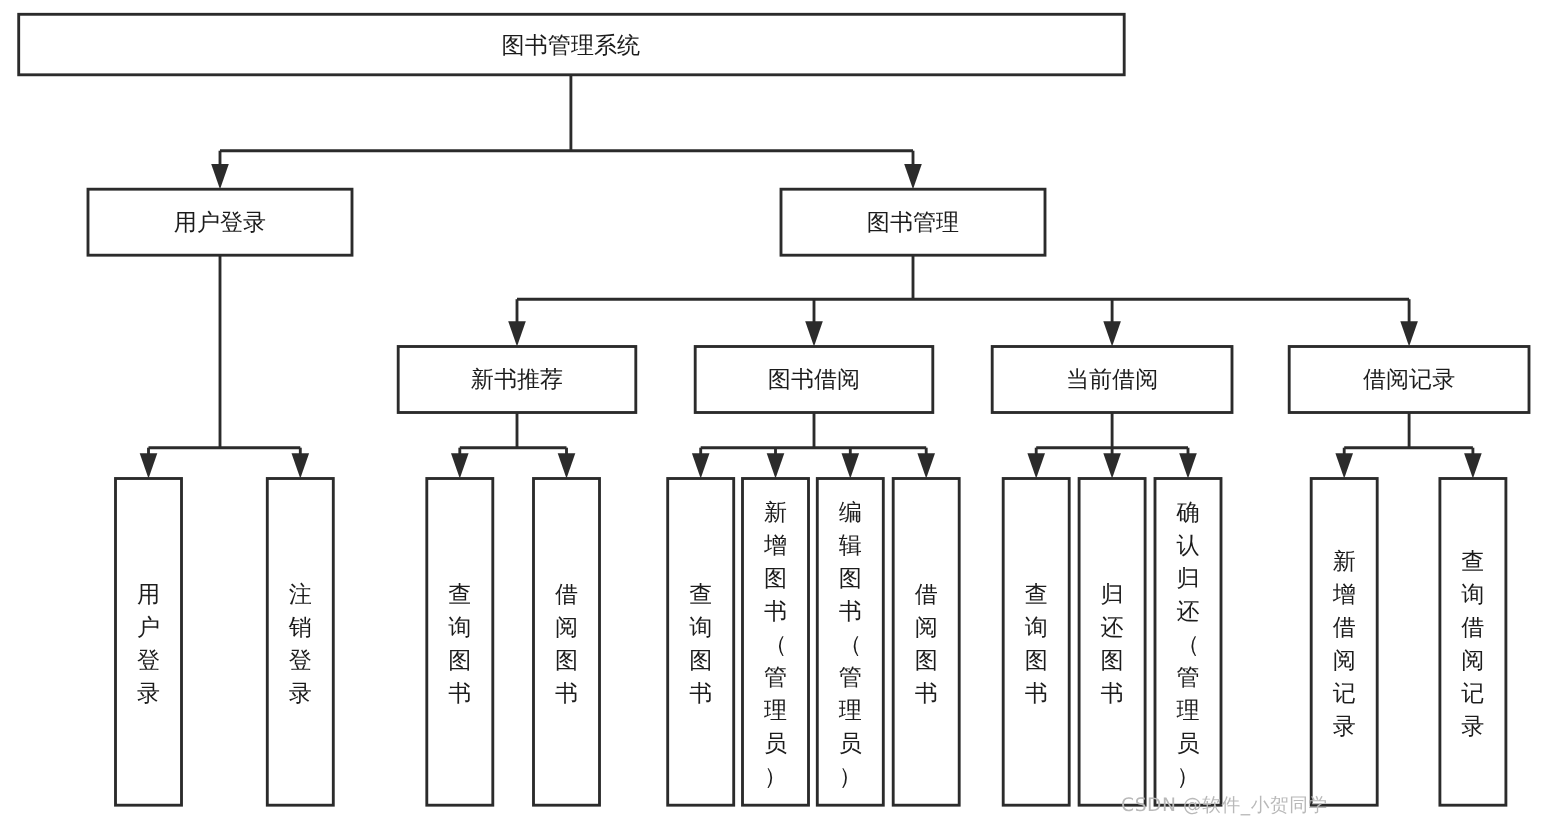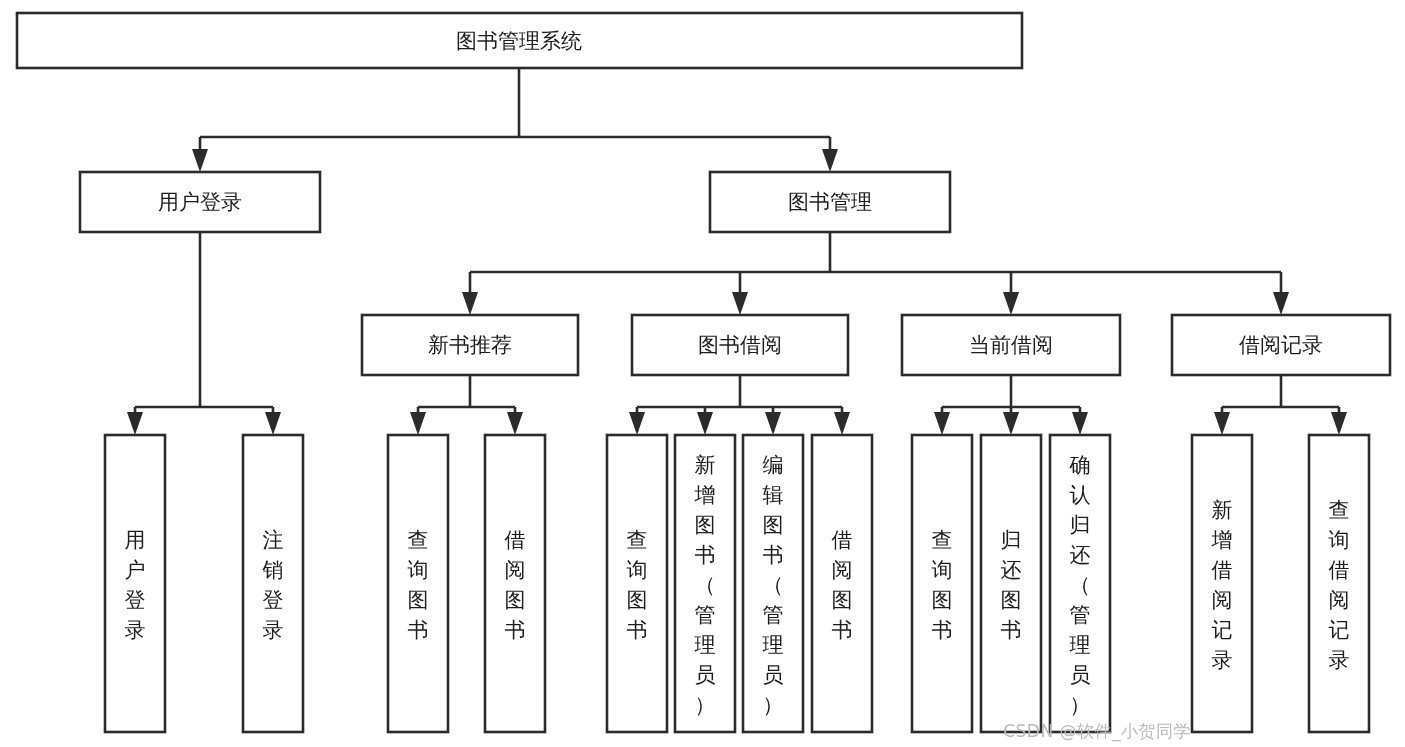--- a/index.html
+++ b/index.html
@@ -47,21 +47,21 @@
     dominant-baseline: middle;
   }
   text.node-label-v {
     fill: #1c1c1c;
     font-family: "DejaVu Sans", "Liberation Sans", sans-serif;
     font-size: 21px;
     text-anchor: middle;
   }
   .watermark {
     position: absolute;
-    right: 24px;
+    right: 8px;
     bottom: 4px;
     font-family: "DejaVu Sans", "Liberation Sans", sans-serif;
     font-size: 17px;
     color: #b9b9b9;
     letter-spacing: 0.5px;
     white-space: nowrap;
     pointer-events: none;
   }
 </style>
 </head>

